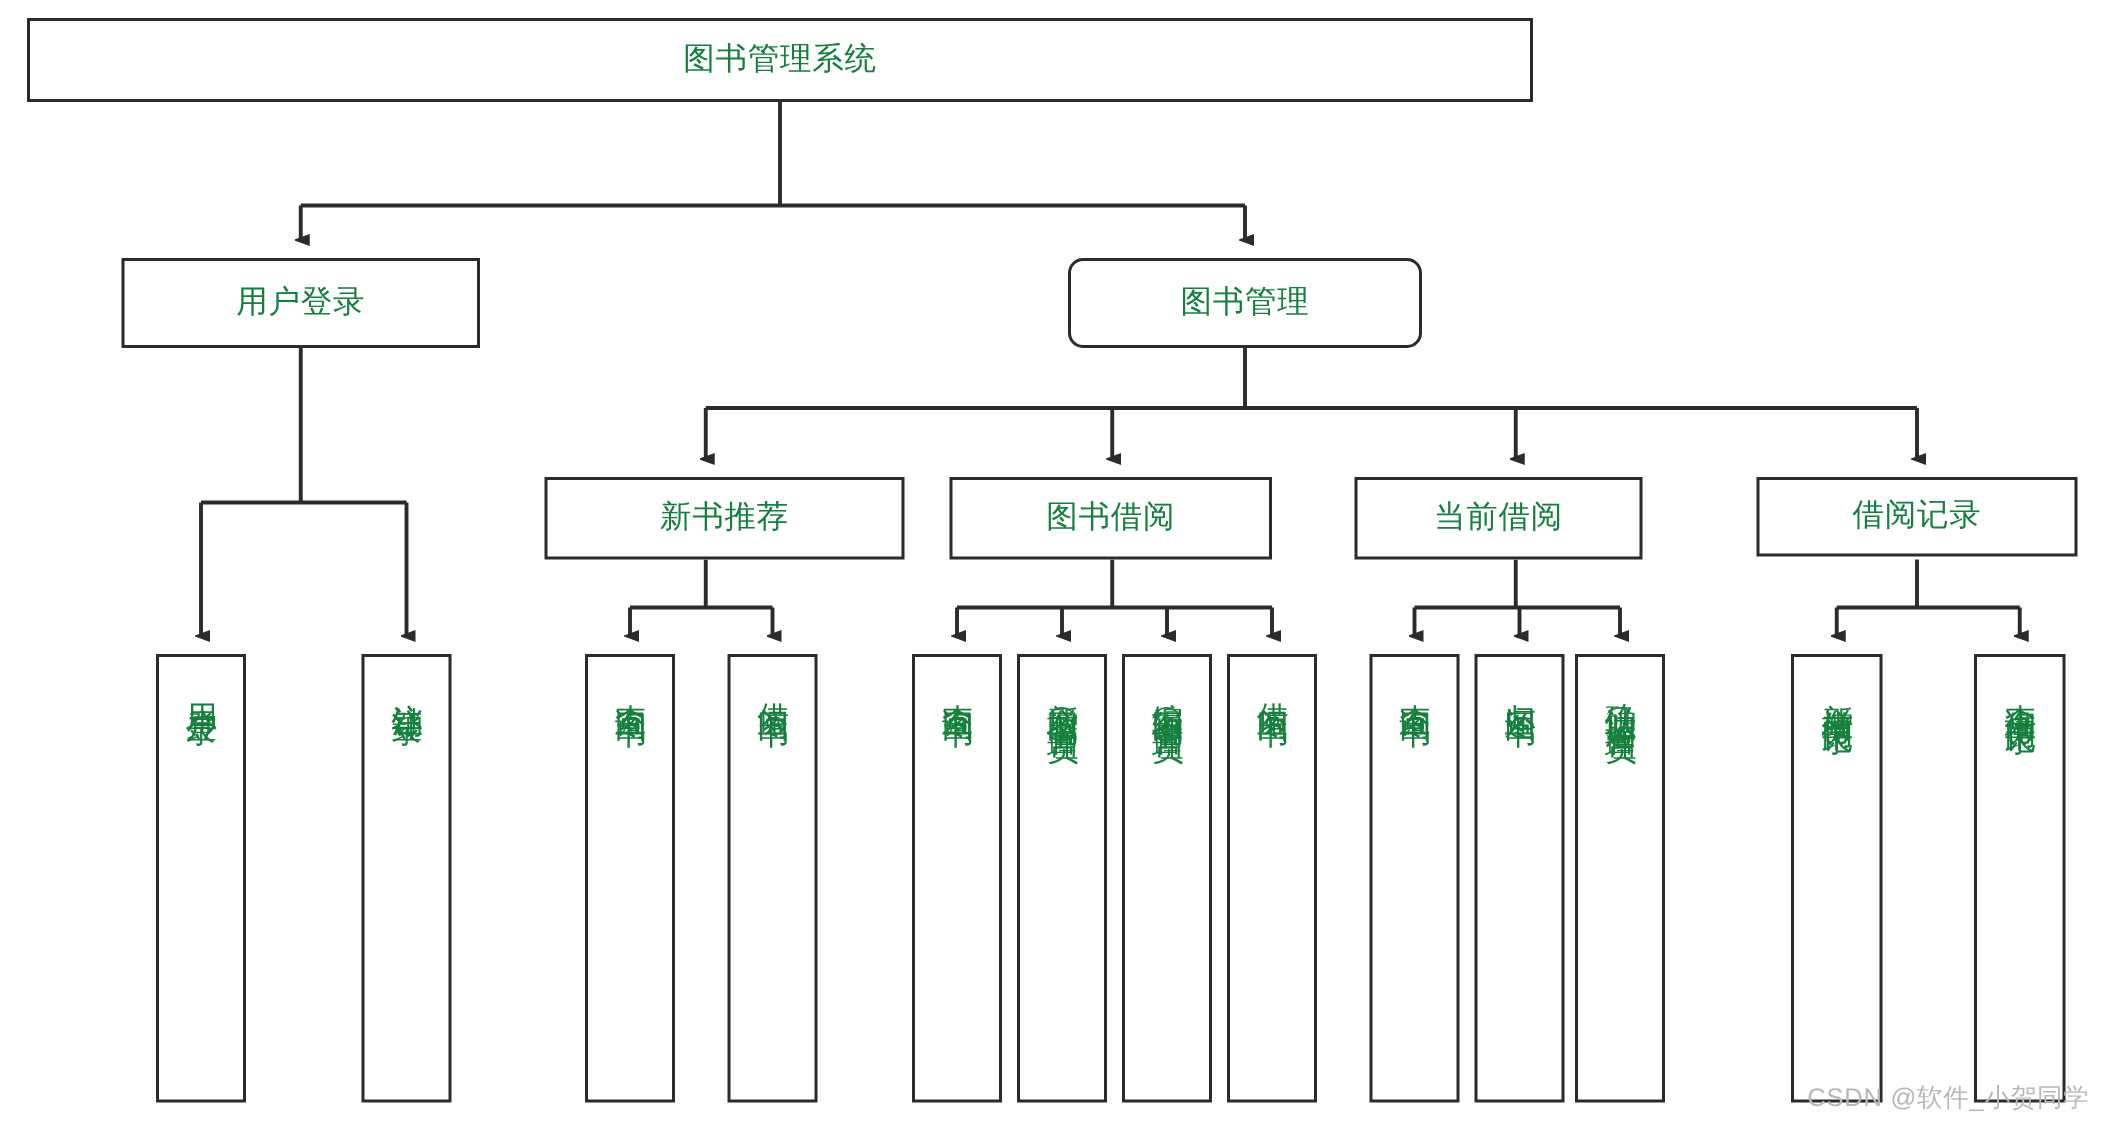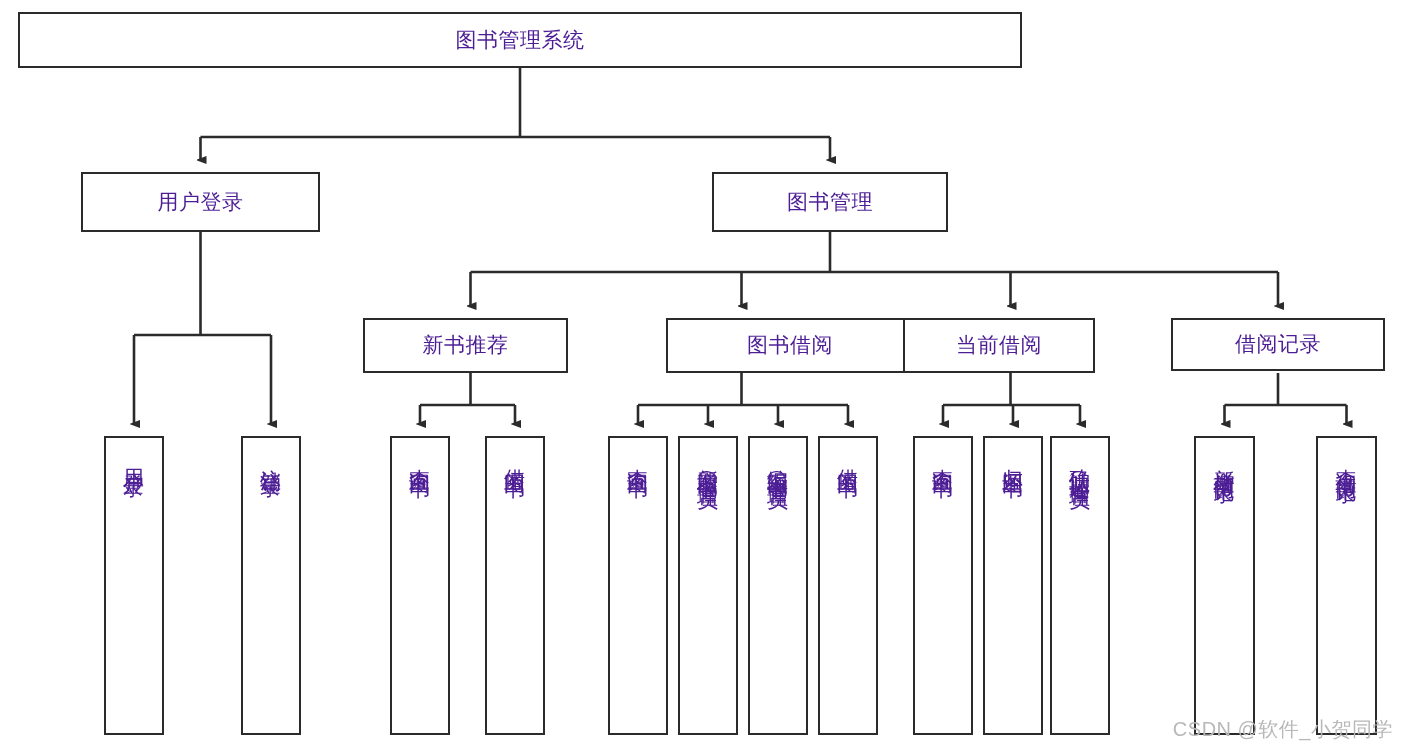--- a/index.html
+++ b/index.html
@@ -30,21 +30,21 @@
     position: absolute;
     box-sizing: border-box;
     background: #ffffff;
     border: 2px solid #2b2b2b;
     display: flex;
     align-items: center;
     justify-content: center;
     overflow: hidden;
   }
   .node-label {
-    color: #4c1d95;
+    color: #15803d;
     font-size: 21px;
     line-height: 1.15;
     white-space: nowrap;
     letter-spacing: 0.5px;
   }
   .node-box.vertical {
     align-items: flex-start;
     justify-content: center;
     padding-top: 14px;
   }
@@ -52,21 +52,21 @@
     writing-mode: vertical-rl;
     text-orientation: upright;
     white-space: normal;
     letter-spacing: 3px;
     line-height: 1;
   }
   .watermark {
     position: absolute;
     right: 12px;
     bottom: 4px;
-    font-size: 20px;
+    font-size: 17px;
     color: #b8b8b8;
     letter-spacing: 0.5px;
     white-space: nowrap;
     pointer-events: none;
   }
 </style>
 </head>
 <body>
 
 <div id="diagram-root">
@@ -114,27 +114,27 @@
       </g>
   </svg>
 
   <div id="node-layer">
       <div class="node-box" style="left: 18px; top: 12px; width: 1004px; height: 56px;">
         <span class="node-label">图书管理系统</span>
       </div>
       <div class="node-box" style="left: 81px; top: 172px; width: 239px; height: 60px;">
         <span class="node-label">用户登录</span>
       </div>
-      <div class="node-box" style="left: 712px; top: 172px; width: 236px; height: 60px;">
+      <div class="node-box" style="left: 712px; top: 172px; width: 236px; height: 60px; border-radius: 10px;">
         <span class="node-label">图书管理</span>
       </div>
-      <div class="node-box" style="left: 363px; top: 318px; width: 205px; height: 55px;">
+      <div class="node-box" style="left: 363px; top: 318px; width: 240px; height: 55px;">
         <span class="node-label">新书推荐</span>
       </div>
-      <div class="node-box" style="left: 666px; top: 318px; width: 248px; height: 55px;">
+      <div class="node-box" style="left: 633px; top: 318px; width: 215px; height: 55px;">
         <span class="node-label">图书借阅</span>
       </div>
       <div class="node-box" style="left: 903px; top: 318px; width: 192px; height: 55px;">
         <span class="node-label">当前借阅</span>
       </div>
       <div class="node-box" style="left: 1171px; top: 318px; width: 214px; height: 53px;">
         <span class="node-label">借阅记录</span>
       </div>
       <div class="node-box vertical" style="left: 104px; top: 436px; width: 60px; height: 299px;">
         <span class="node-label">用户登录</span>

